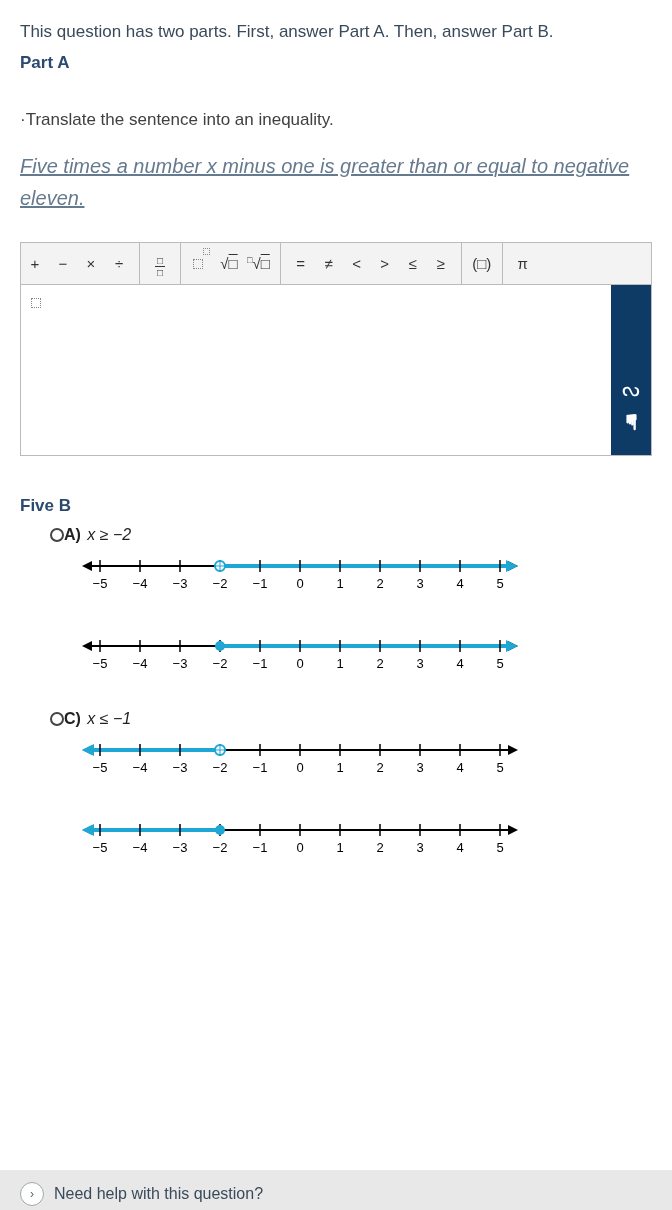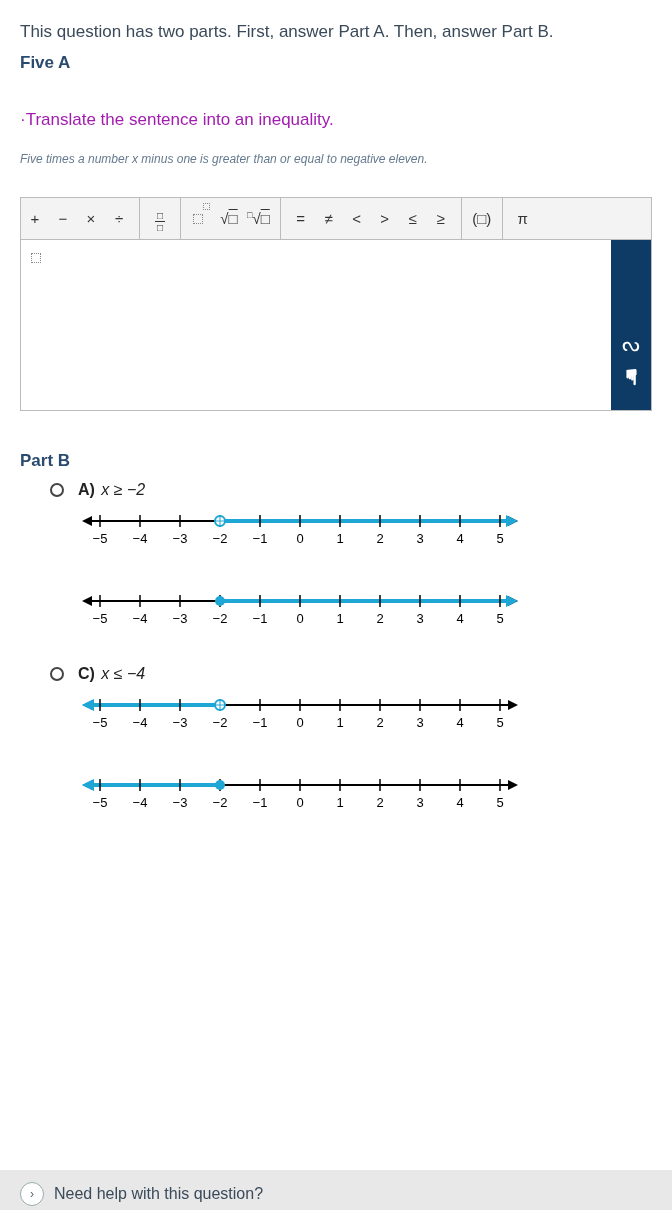--- a/index.html
+++ b/index.html
@@ -1,52 +1,52 @@
 <!DOCTYPE html>
 <html><head>
 <meta charset="utf-8">
 <style>
 * { box-sizing: border-box; margin: 0; padding: 0; }
 body { font-family: Arial, Helvetica, sans-serif; background: #e8e8e8; width: 672px; }
 .page { background: #fff; padding: 18px 20px 38px 20px; min-height: 1170px; }
 .intro { color: #3a4a5a; font-size: 17px; line-height: 1.6; margin-bottom: 8px; }
 .part-label { color: #2b4a6f; font-weight: bold; font-size: 17px; margin: 6px 0 10px 0; }
-.instr { color: #a21caf; font-size: 17px; margin-bottom: 20px; margin-top: 37px; }
-.italic { color: #657a8e; font-style: italic; font-size: 12px; line-height: 1.6; margin-bottom: 28px; }
+.instr { color: #404040; font-size: 17px; margin-bottom: 20px; margin-top: 37px; }
+.italic { color: #657a8e; font-style: italic; font-size: 20px; line-height: 1.6; margin-bottom: 28px; text-decoration: underline; }
 .editor-wrap { position: relative; border: 1px solid #bbb; margin-bottom: 40px; }
 .toolbar { display: flex; align-items: center; border-bottom: 1px solid #bbb; background: #f3f3f3; height: 42px; }
 .toolbar .tbtn { flex: 0 0 auto; min-width: 28px; text-align: center; font-size: 15px; color: #333; padding: 0 4px; }
 .toolbar .sep { width: 1px; background: #bbb; height: 100%; margin: 0 6px; }
 .frac { display: inline-flex; flex-direction: column; align-items: center; font-size: 10px; }
 .frac .n { border-bottom: 1px solid #333; padding: 0 2px; }
 .frac .d { padding: 0 2px; }
 .sq { display: inline-block; width: 10px; height: 10px; border: 1px dotted #888; }
 .editor-body { display: flex; min-height: 170px; }
 .editor-area { flex: 1; padding: 10px; font-size: 14px; color: #333; }
 .editor-side { width: 40px; background: #0d3b66; display: flex; flex-direction: column; justify-content: flex-end; align-items: center; padding-bottom: 20px; }
 .hand { color: #fff; font-size: 22px; transform: rotate(90deg); }
 .wavy { color: #fff; margin-bottom: 8px; font-size: 20px; }
 .partb-instr { color: #3a4a5a; font-size: 17px; margin-bottom: 70px; }
 .options { padding-left: 30px; }
 .option { margin-bottom: 30px; }
-.opt-row { display: flex; align-items: center; gap: 14px; margin-bottom: 6px; }
+.opt-row { display: flex; align-items: center; margin-bottom: 6px; }
 .radio { width: 14px; height: 14px; border: 2px solid #444; border-radius: 50%; flex-shrink: 0; }
 .opt-label { font-size: 16px; color: #222; }
 .opt-label b { font-weight: bold; margin-right: 2px; }
 svg.numline { display: block; margin-left: 30px; }
 .footer { background: #e8e8e8; padding: 12px 20px; display: flex; align-items: center; gap: 10px; }
 .circ-btn { width: 24px; height: 24px; border: 1px solid #9aa; border-radius: 50%; background: #fff; display: flex; align-items: center; justify-content: center; font-size: 12px; color: #567; }
 .help-text { color: #3a4a5a; font-size: 16px; }
 </style>
 </head>
 <body>
 
 <div class="page">
   <p class="intro">This question has two parts. First, answer Part A. Then, answer Part B.</p>
-  <p class="part-label">Five A</p>
+  <p class="part-label">Part A</p>
   <p class="instr">·Translate the sentence into an inequality.</p>
   <p class="italic">Five times a number x minus one is greater than or equal to negative eleven.</p>
 
   <div class="editor-wrap">
     <div class="toolbar">
       <span class="tbtn">+</span>
       <span class="tbtn">−</span>
       <span class="tbtn">×</span>
       <span class="tbtn">÷</span>
       <span class="sep"></span>
@@ -78,21 +78,21 @@
       <div class="editor-area">
         <span class="sq"></span>
       </div>
       <div class="editor-side">
         <span class="wavy">ᔓ</span>
         <span class="hand">☛</span>
       </div>
     </div>
   </div>
 
-  <p class="part-label">Part B</p>
+  <p class="part-label">Five B</p>
 
   <div class="options" id="options-container">
       <div class="option">
     <div class="opt-row">
       <span class="radio"></span>
       <span class="opt-label"><b>A)</b> <i>x ≥ −2</i></span>
     </div>
     <svg class="numline" width="440" height="50">
           <line x1="5" y1="16" x2="435" y2="16" stroke="#000" stroke-width="2"></line>
           <polygon points="438,16 428,11 428,21" fill="#000"></polygon>
@@ -154,21 +154,21 @@
           <line x1="380" y1="10" x2="380" y2="22" stroke="#000" stroke-width="1.5"></line>
           <text x="380" y="38" text-anchor="middle" font-size="13" fill="#000">4</text>
           <line x1="420" y1="10" x2="420" y2="22" stroke="#000" stroke-width="1.5"></line>
           <text x="420" y="38" text-anchor="middle" font-size="13" fill="#000">5</text>
           <circle cx="140" cy="16" r="5" fill="#1ea6d4"></circle>
         </svg>
   </div>
       <div class="option">
     <div class="opt-row">
       <span class="radio"></span>
-      <span class="opt-label"><b>C)</b> <i>x ≤ −4</i></span>
+      <span class="opt-label"><b>C)</b> <i>x ≤ −1</i></span>
     </div>
     <svg class="numline" width="440" height="50">
           <line x1="5" y1="16" x2="435" y2="16" stroke="#000" stroke-width="2"></line>
           <polygon points="438,16 428,11 428,21" fill="#000"></polygon>
           <polygon points="2,16 12,11 12,21" fill="#1ea6d4"></polygon>
           <line x1="5" y1="16" x2="140" y2="16" stroke="#1ea6d4" stroke-width="4"></line>
           <polygon points="2,16 14,10 14,22" fill="#1ea6d4"></polygon>
           <line x1="20" y1="10" x2="20" y2="22" stroke="#000" stroke-width="1.5"></line>
           <text x="20" y="38" text-anchor="middle" font-size="13" fill="#000">−5</text>
           <line x1="60" y1="10" x2="60" y2="22" stroke="#000" stroke-width="1.5"></line>

